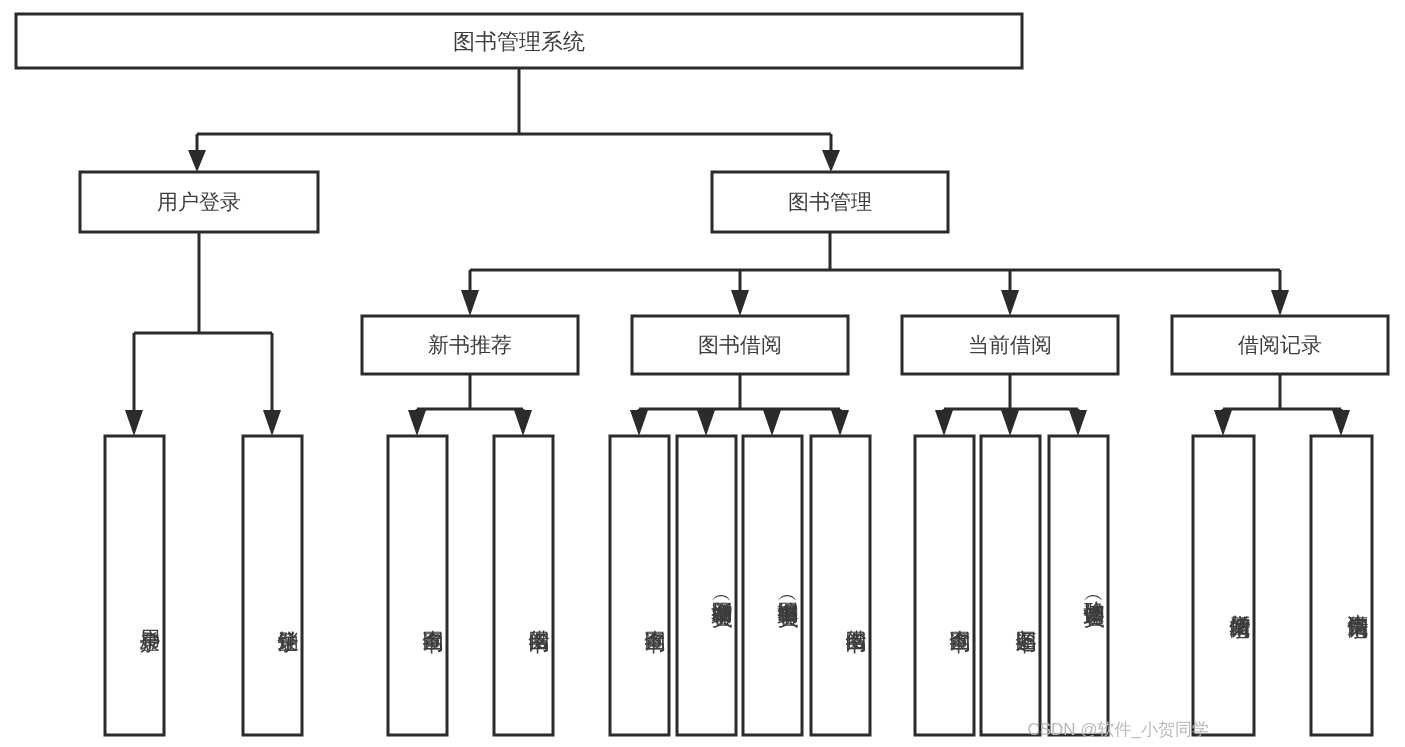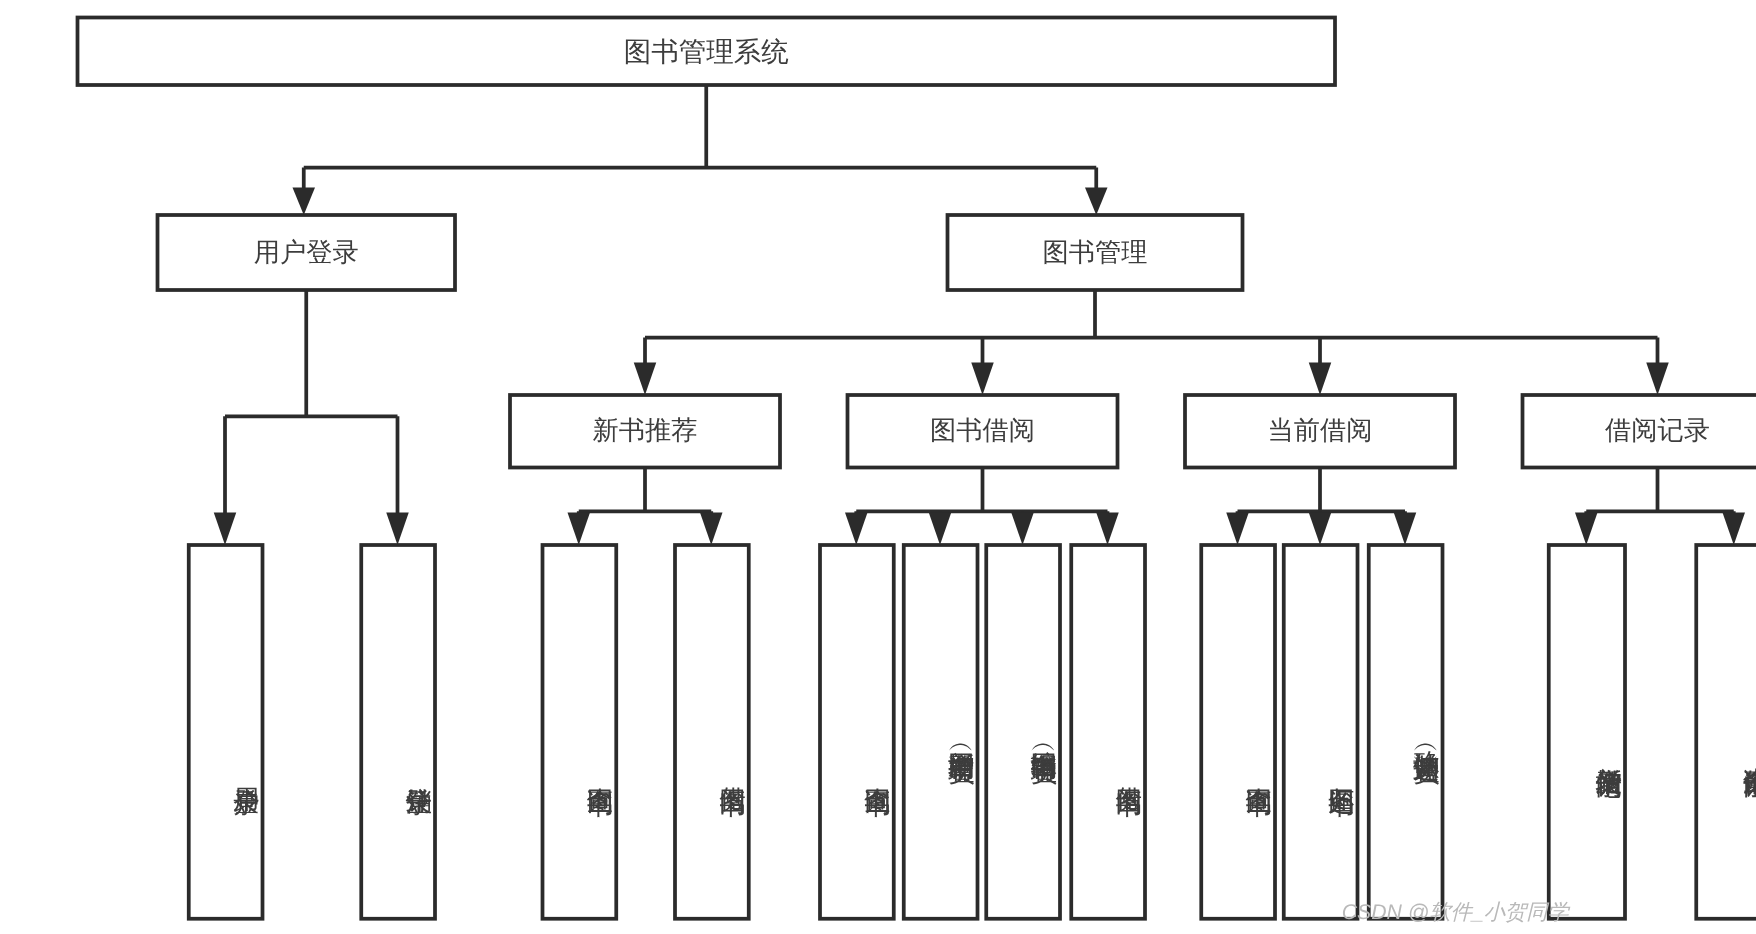--- a/index.html
+++ b/index.html
@@ -10,21 +10,20 @@
   body {
     width: 1405px;
     height: 747px;
     font-family: "Liberation Sans", "DejaVu Sans", sans-serif;
     overflow: hidden;
   }
   #diagram-root {
     position: relative;
     width: 1217px;
     height: 747px;
-    margin-left: 46px;
   }
   svg.diagram {
     position: absolute;
     left: 0;
     top: 0;
     width: 1405px;
     height: 747px;
   }
   .node-box {
     fill: #ffffff;
@@ -66,21 +65,20 @@
     pointer-events: none;
   }
   .watermark {
     position: absolute;
     right: 8px;
     bottom: 6px;
     color: #b9b9b9;
     font-size: 17px;
     font-family: "Liberation Sans", "DejaVu Sans", sans-serif;
     white-space: nowrap;
-    font-style: italic;
   }
 </style>
 </head>
 <body>
 
 <div id="diagram-root">
 
   <svg class="diagram" viewBox="0 0 1405 747">
 
     <g>

